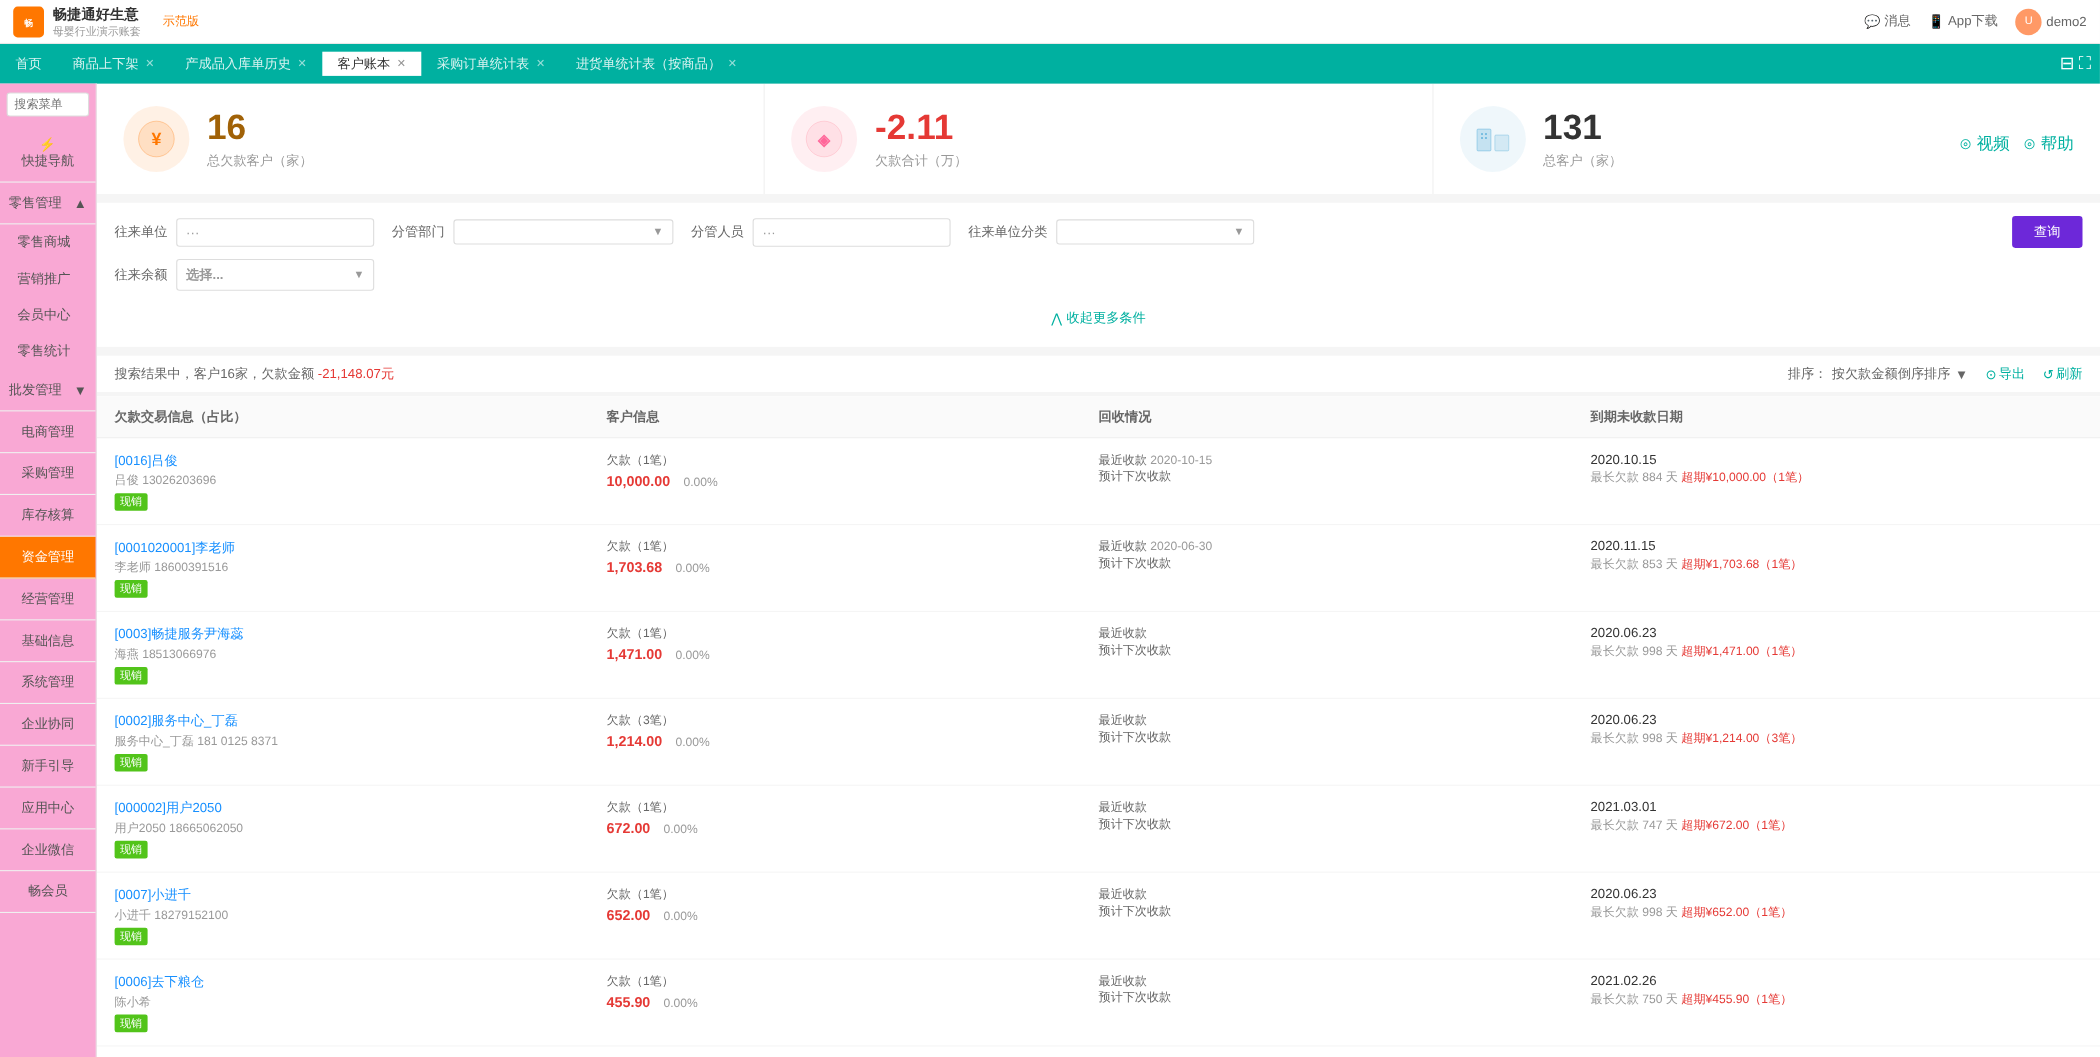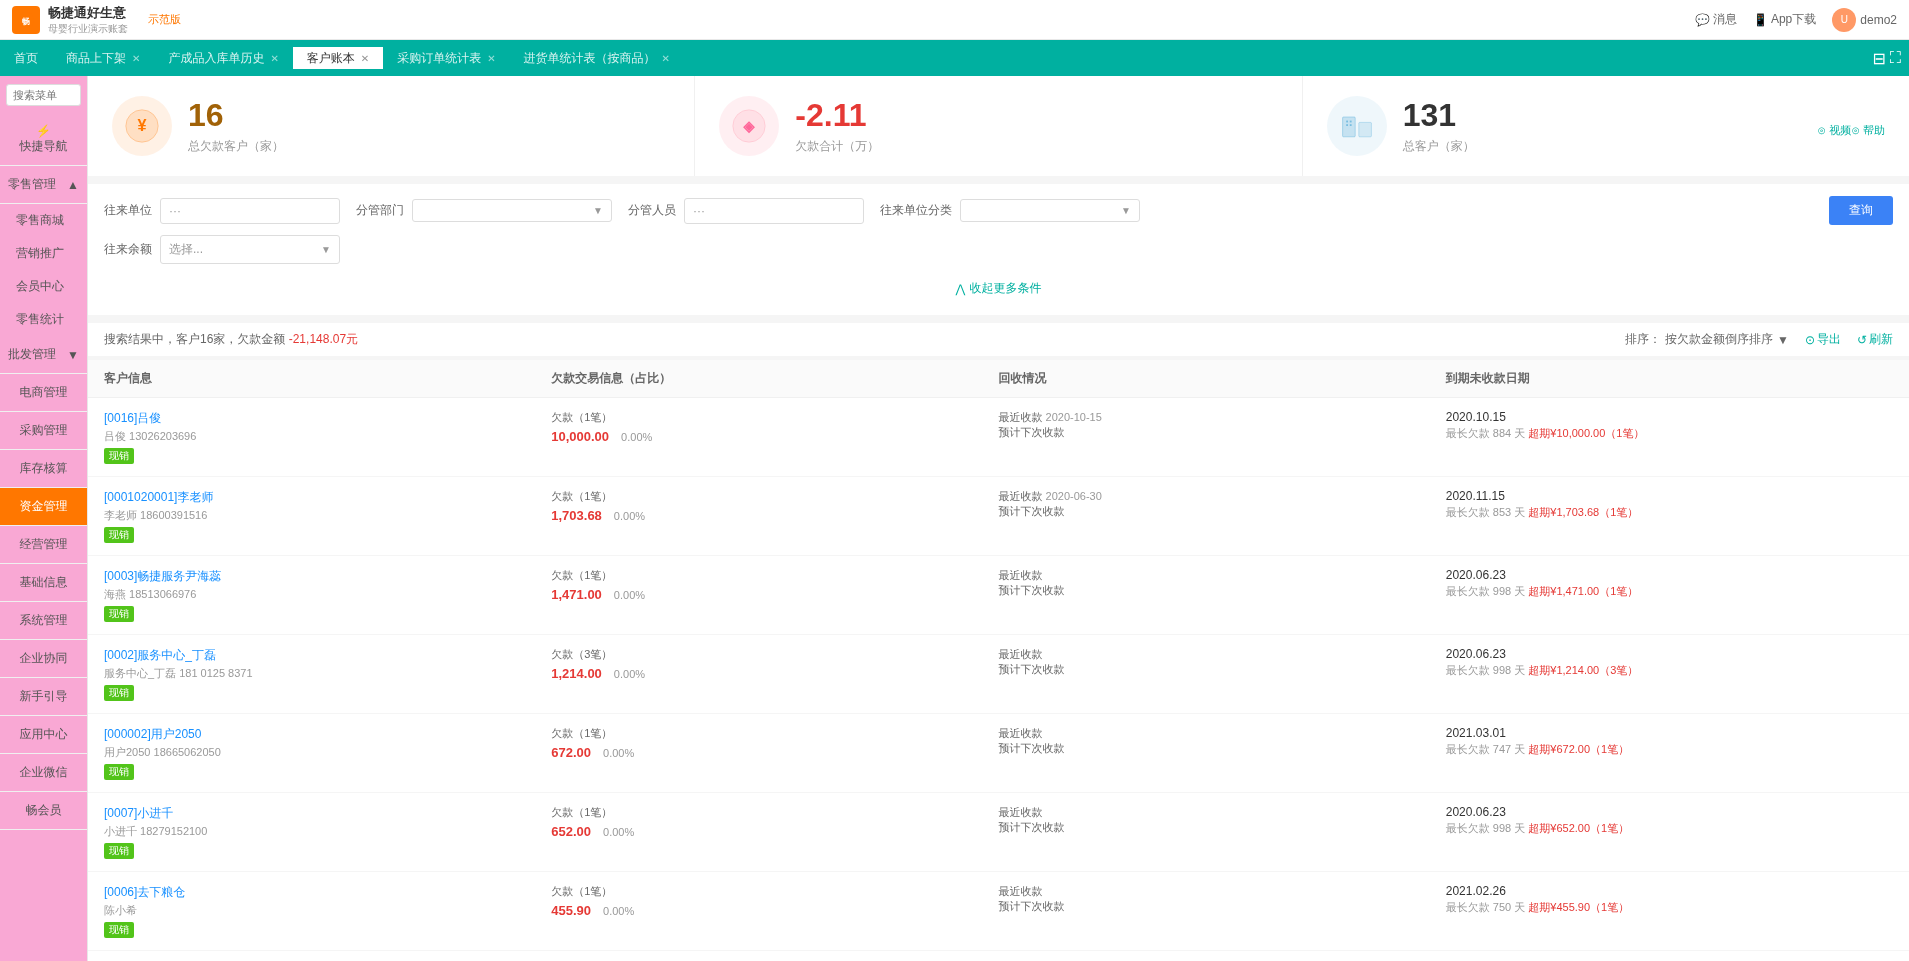--- a/index.html
+++ b/index.html
@@ -41,30 +41,30 @@
     .stat-icon { width: 60px; height: 60px; border-radius: 50%; display: flex; align-items: center; justify-content: center; }
     .stat-icon.orange { background: rgba(255,120,0,0.1); }
     .stat-icon.pink { background: rgba(255,100,130,0.1); }
     .stat-icon.blue { background: rgba(100,180,220,0.1); }
     .stat-icon svg { width: 36px; height: 36px; }
     .stat-info .stat-value { font-size: 32px; font-weight: bold; }
     .stat-info .stat-value.red { color: #e53935; }
     .stat-info .stat-value.orange { color: #a16207; }
     .stat-info .stat-value.dark { color: #333; }
     .stat-info .stat-label { font-size: 12px; color: #999; margin-top: 4px; }
-    .stat-card-help { margin-left: auto; font-size: 11px; color: #999; display: flex; align-items: flex-start; padding-top: 8px; }
+    .stat-card-help { margin-left: auto; font-size: 15px; color: #999; display: flex; gap: 12px; align-items: flex-start; padding-top: 8px; }
     
     
     .filter-bar { background: #fff; padding: 12px 16px; margin-bottom: 8px; }
     .filter-row { display: flex; align-items: center; gap: 16px; margin-bottom: 10px; flex-wrap: wrap; }
     .filter-item { display: flex; align-items: center; gap: 8px; }
     .filter-label { font-size: 12px; color: #666; white-space: nowrap; }
     .filter-input { border: 1px solid #ddd; border-radius: 3px; padding: 5px 8px; font-size: 12px; min-width: 160px; color: #333; display: flex; align-items: center; justify-content: space-between; cursor: pointer; }
     .filter-select { border: 1px solid #ddd; border-radius: 3px; padding: 5px 8px; font-size: 12px; min-width: 160px; display: flex; align-items: center; justify-content: space-between; cursor: pointer; background: white; }
-    .filter-btn { background: #3b82f6; color: white; border: none; border-radius: 3px; padding: 6px 20px; font-size: 12px; cursor: pointer; margin-left: auto; }
+    .filter-btn { background: #6d28d9; color: white; border: none; border-radius: 3px; padding: 6px 20px; font-size: 12px; cursor: pointer; margin-left: auto; }
     .collapse-btn { text-align: center; padding: 6px; font-size: 12px; color: #00b0a0; cursor: pointer; display: flex; align-items: center; justify-content: center; gap: 4px; margin-top: 4px; }
     
     
     .results-bar { background: #fff; padding: 8px 16px; display: flex; align-items: center; justify-content: space-between; margin-bottom: 4px; }
     .results-info { font-size: 12px; color: #666; }
     .results-info span.highlight { color: #e53935; }
     .results-actions { display: flex; align-items: center; gap: 16px; font-size: 12px; color: #666; }
     .sort-select { display: flex; align-items: center; gap: 4px; cursor: pointer; }
     .action-btn { color: #00b0a0; cursor: pointer; display: flex; align-items: center; gap: 2px; }
     
@@ -279,21 +279,21 @@
             <span class="chevron-down">▼</span>
           </div>
         </div>
 
         <button class="filter-btn">查询</button>
       </div>
 
       <div class="filter-row">
         <div class="filter-item">
           <span class="filter-label">往来余额</span>
-          <div class="filter-select" style="min-width:180px;">
+          <div class="filter-select" style="min-width:180px;font-weight:bold;">
             <span style="color:#999;">选择...</span>
             <span class="chevron-down">▼</span>
           </div>
         </div>
       </div>
 
       <div class="collapse-btn">
         <span>⋀</span>
         <span>收起更多条件</span>
       </div>
@@ -316,22 +316,22 @@
         <div class="action-btn">
           <span>↺</span>
           <span>刷新</span>
         </div>
       </div>
     </div>
 
     <div class="table-container">
 
       <div class="table-header">
+        <div>欠款交易信息（占比）</div>
         <div>客户信息</div>
-        <div>欠款交易信息（占比）</div>
         <div>回收情况</div>
         <div>到期未收款日期</div>
       </div>
 
       <div class="table-row">
         <div>
           <div class="customer-name">[0016]吕俊</div>
           <div class="customer-sub">吕俊 13026203696</div>
           <div class="tag-now">现销</div>
         </div>

